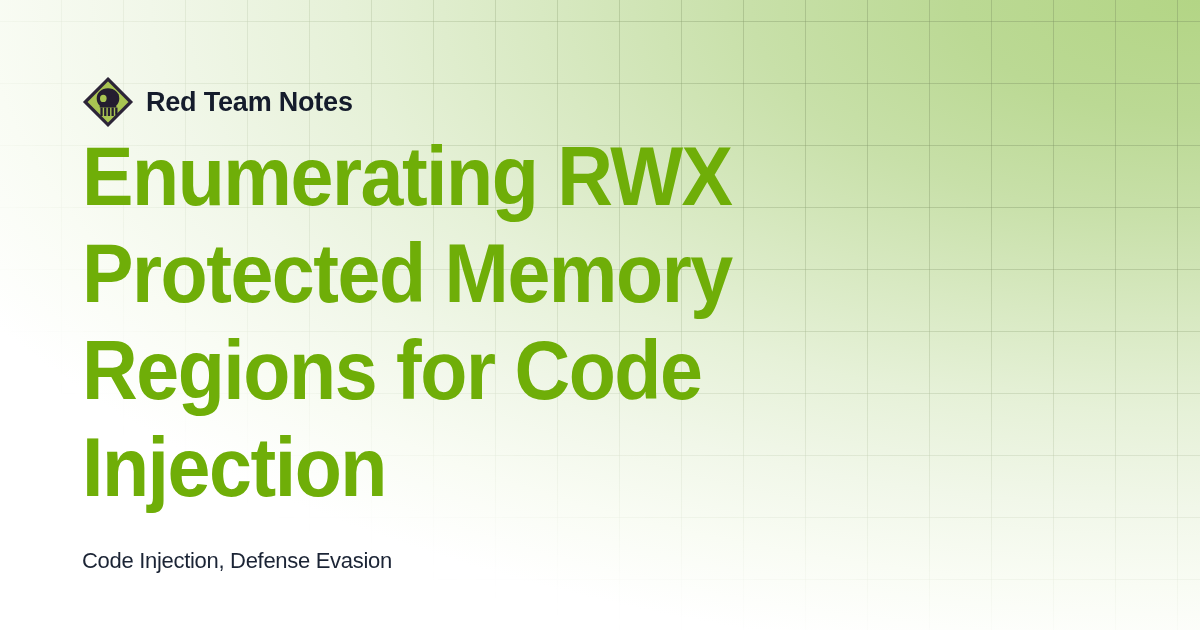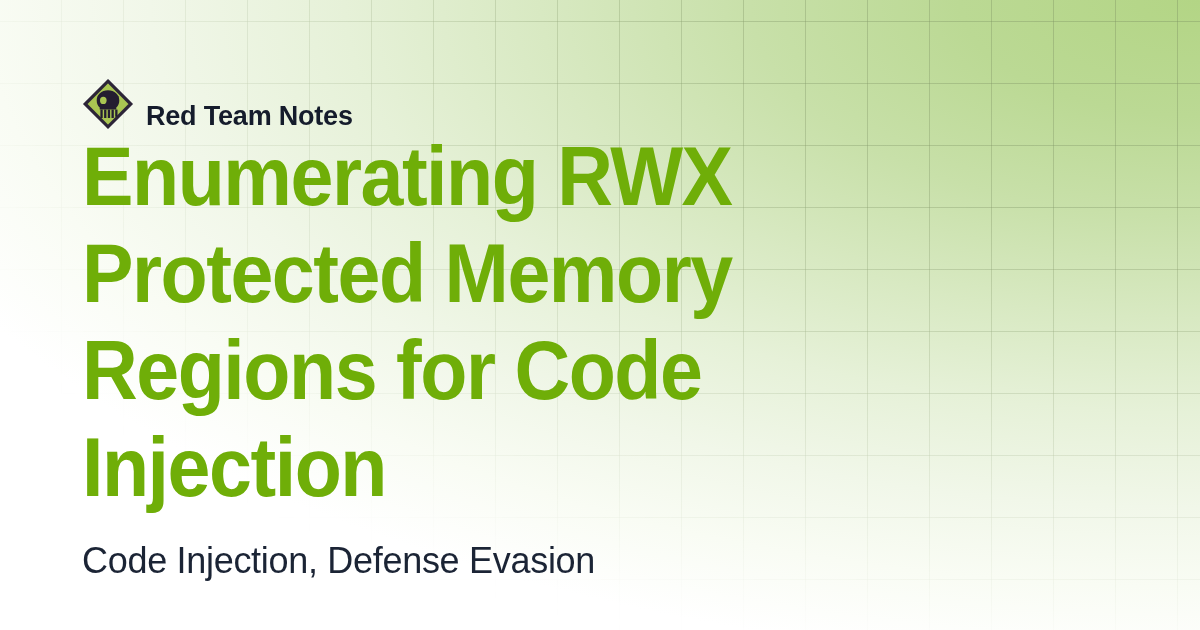--- a/index.html
+++ b/index.html
@@ -73,21 +73,21 @@
     width: 1036px;
     height: 630px;
   }
 
   
   .brand {
     position: absolute;
     left: 0;
     top: 74px;
     display: flex;
-    align-items: flex-end;
+    align-items: center;
     height: 56px;
   }
 
   .brand-logo {
     width: 52px;
     height: 52px;
     flex: 0 0 52px;
     display: block;
   }
 
@@ -122,21 +122,21 @@
   .headline-line {
     display: block;
     white-space: nowrap;
   }
 
   
   .subtitle {
     position: absolute;
     left: 0;
     top: 540px;
-    font-size: 36px;
+    font-size: 22px;
     font-weight: normal;
     letter-spacing: -0.3px;
     color: #1b2435;
     white-space: nowrap;
     line-height: 42px;
   }
 </style>
 </head>
 <body>
 

